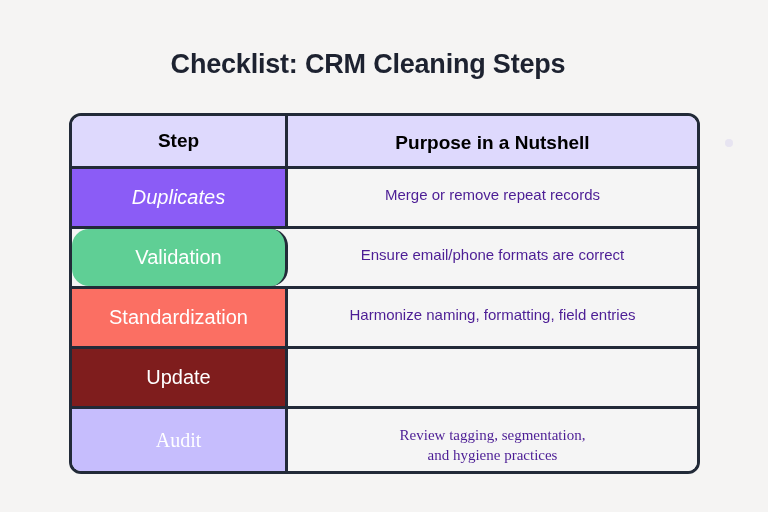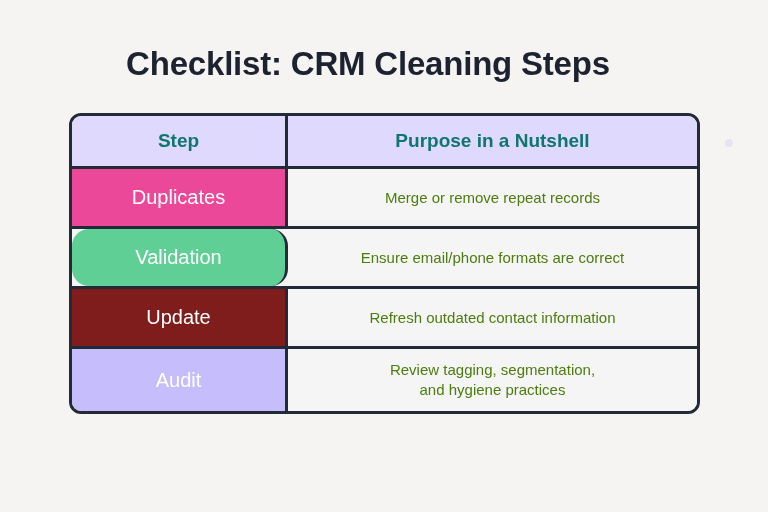--- a/index.html
+++ b/index.html
@@ -21,21 +21,21 @@
     position: relative;
     box-sizing: border-box;
   }
 
   .page-title {
     position: absolute;
     left: 0;
     top: 45px;
     width: 736px;
     text-align: center;
-    font-size: 33px;
+    font-size: 27px;
     font-weight: 700;
     color: #1d2230;
     letter-spacing: -0.2px;
     line-height: 38px;
     white-space: nowrap;
   }
 
   .watermark {
     position: absolute;
     left: 712px;
@@ -69,66 +69,66 @@
   }
 
   .row {
     display: flex;
     width: 100%;
     border-bottom: 3px solid #222a38;
     box-sizing: border-box;
   }
   .row:last-child {
     border-bottom: none;
+    font-family: Liberation Serif, serif;
   }
 
   .cell-step {
     width: 216px;
     flex: 0 0 216px;
     border-right: 3px solid #222a38;
     box-sizing: border-box;
     display: flex;
     align-items: center;
     justify-content: center;
     text-align: center;
   }
 
   .cell-purpose {
     flex: 1 1 auto;
     box-sizing: border-box;
     background: #f5f5f5;
     display: flex;
-    align-items: center;
     justify-content: center;
     text-align: center;
-    padding: 1px 14px;
+    padding: 16px 14px;
   }
 
   
   .row-header .cell-step,
   .row-header .cell-purpose {
     background: #ded9fd;
     height: 50px;
     font-size: 19px;
     font-weight: 700;
-    color: #0f766e;
+    color: #000000;
   }
 
   
   .row-body .cell-step {
     height: 57px;
     font-size: 20px;
     font-weight: 400;
     color: #ffffff;
   }
   .row-body .cell-purpose {
     height: 57px;
     font-size: 15px;
     font-weight: 400;
-    color: #4d7c0f;
+    color: #4c1d95;
     line-height: 20px;
   }
   .row-body.tall .cell-step,
   .row-body.tall .cell-purpose {
     height: 62px;
   }
 
   .step-label {
     display: block;
     width: 100%;
@@ -155,44 +155,49 @@
     <div class="row row-header">
       <div class="cell-step">
         <span class="step-label">Step</span>
       </div>
       <div class="cell-purpose">
         <span class="purpose-label">Purpose in a Nutshell</span>
       </div>
     </div>
 
     <div class="row row-body">
-      <div class="cell-step" id="step-cell-0" style="background: #ec4899;">
+      <div class="cell-step" id="step-cell-0" style="background: #8b5cf6; font-style: italic;">
         <span class="step-label">Duplicates</span>
       </div>
       <div class="cell-purpose">
         <span class="purpose-label">Merge or remove repeat records</span>
       </div>
     </div>
 
     <div class="row row-body">
       <div class="cell-step" id="step-cell-1" style="background: rgb(95, 207, 149); border-radius: 17px;">
         <span class="step-label">Validation</span>
       </div>
       <div class="cell-purpose">
         <span class="purpose-label">Ensure email/phone formats are correct</span>
       </div>
     </div>
 
+    <div class="row row-body">
+      <div class="cell-step" id="step-cell-2" style="background: rgb(251, 111, 99);">
+        <span class="step-label">Standardization</span>
+      </div>
+      <div class="cell-purpose">
+        <span class="purpose-label">Harmonize naming, formatting, field entries</span>
+      </div>
+    </div>
 
     <div class="row row-body">
       <div class="cell-step" id="step-cell-3" style="background: #7f1d1d;">
         <span class="step-label">Update</span>
-      </div>
-      <div class="cell-purpose">
-        <span class="purpose-label">Refresh outdated contact information</span>
       </div>
     </div>
 
     <div class="row row-body tall">
       <div class="cell-step" id="step-cell-4" style="background: rgb(198, 189, 253);">
         <span class="step-label">Audit</span>
       </div>
       <div class="cell-purpose">
         <span class="purpose-label">Review tagging, segmentation,
 and hygiene practices</span>

